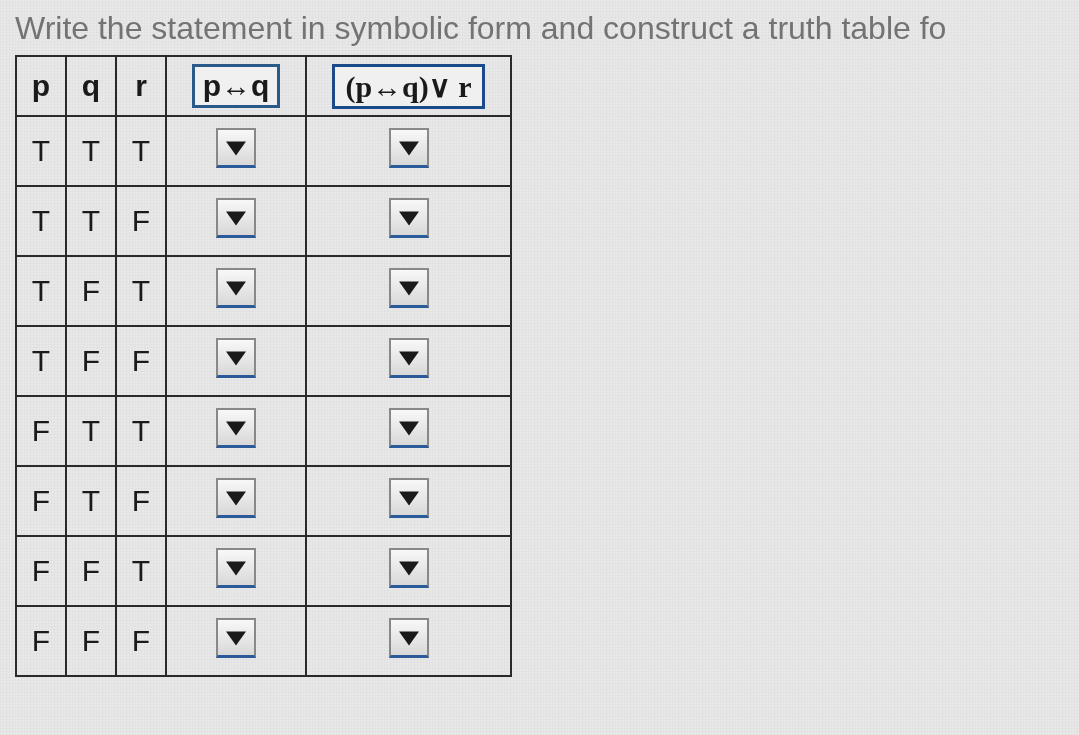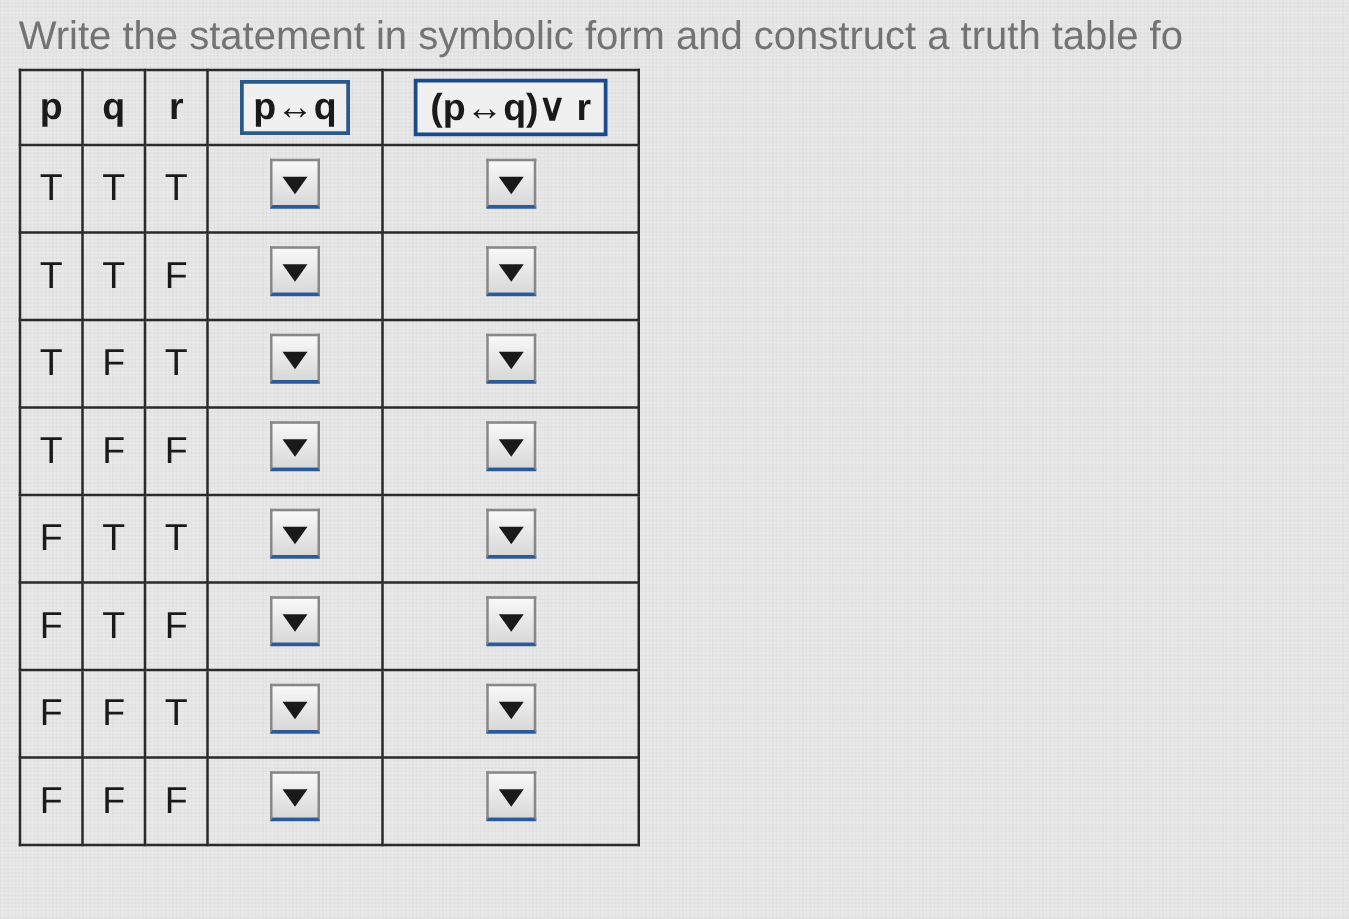--- a/index.html
+++ b/index.html
@@ -42,20 +42,21 @@
     }
     .narrow {
       width: 50px;
     }
     .mid {
       width: 140px;
       text-decoration: underline;
     }
     .wide {
       width: 205px;
+      font-family: Liberation Serif, serif;
     }
     .data-row td {
       height: 70px;
     }
     .header-formula {
       background: #f0f0f0;
       border: 3px solid #2a5a8a;
       padding: 2px 8px;
       display: inline-block;
       font-weight: bold;

